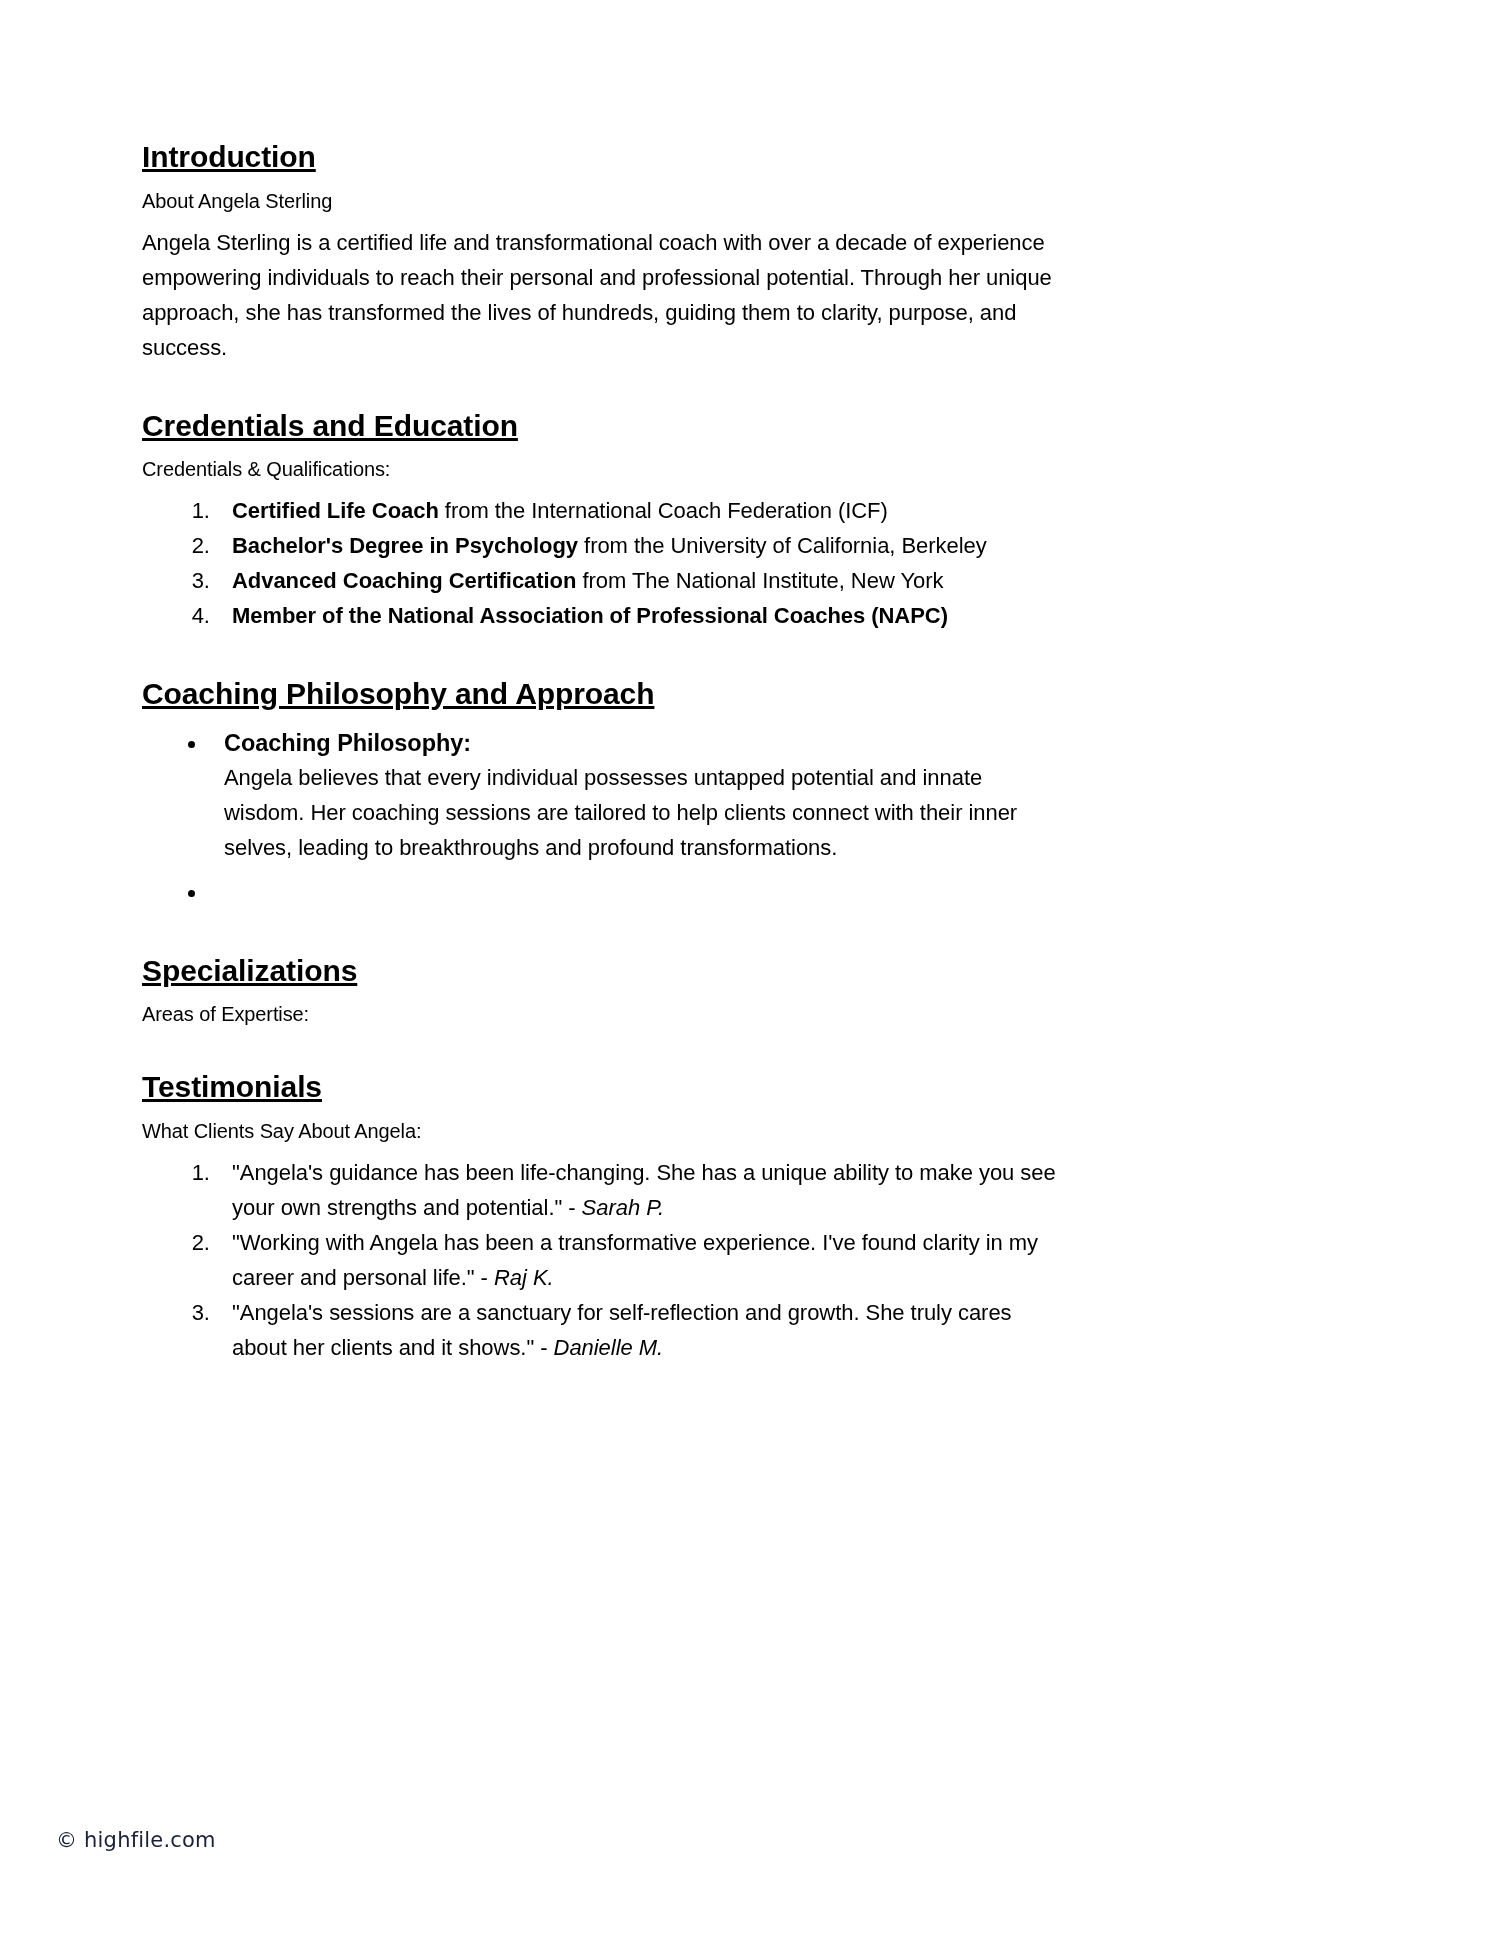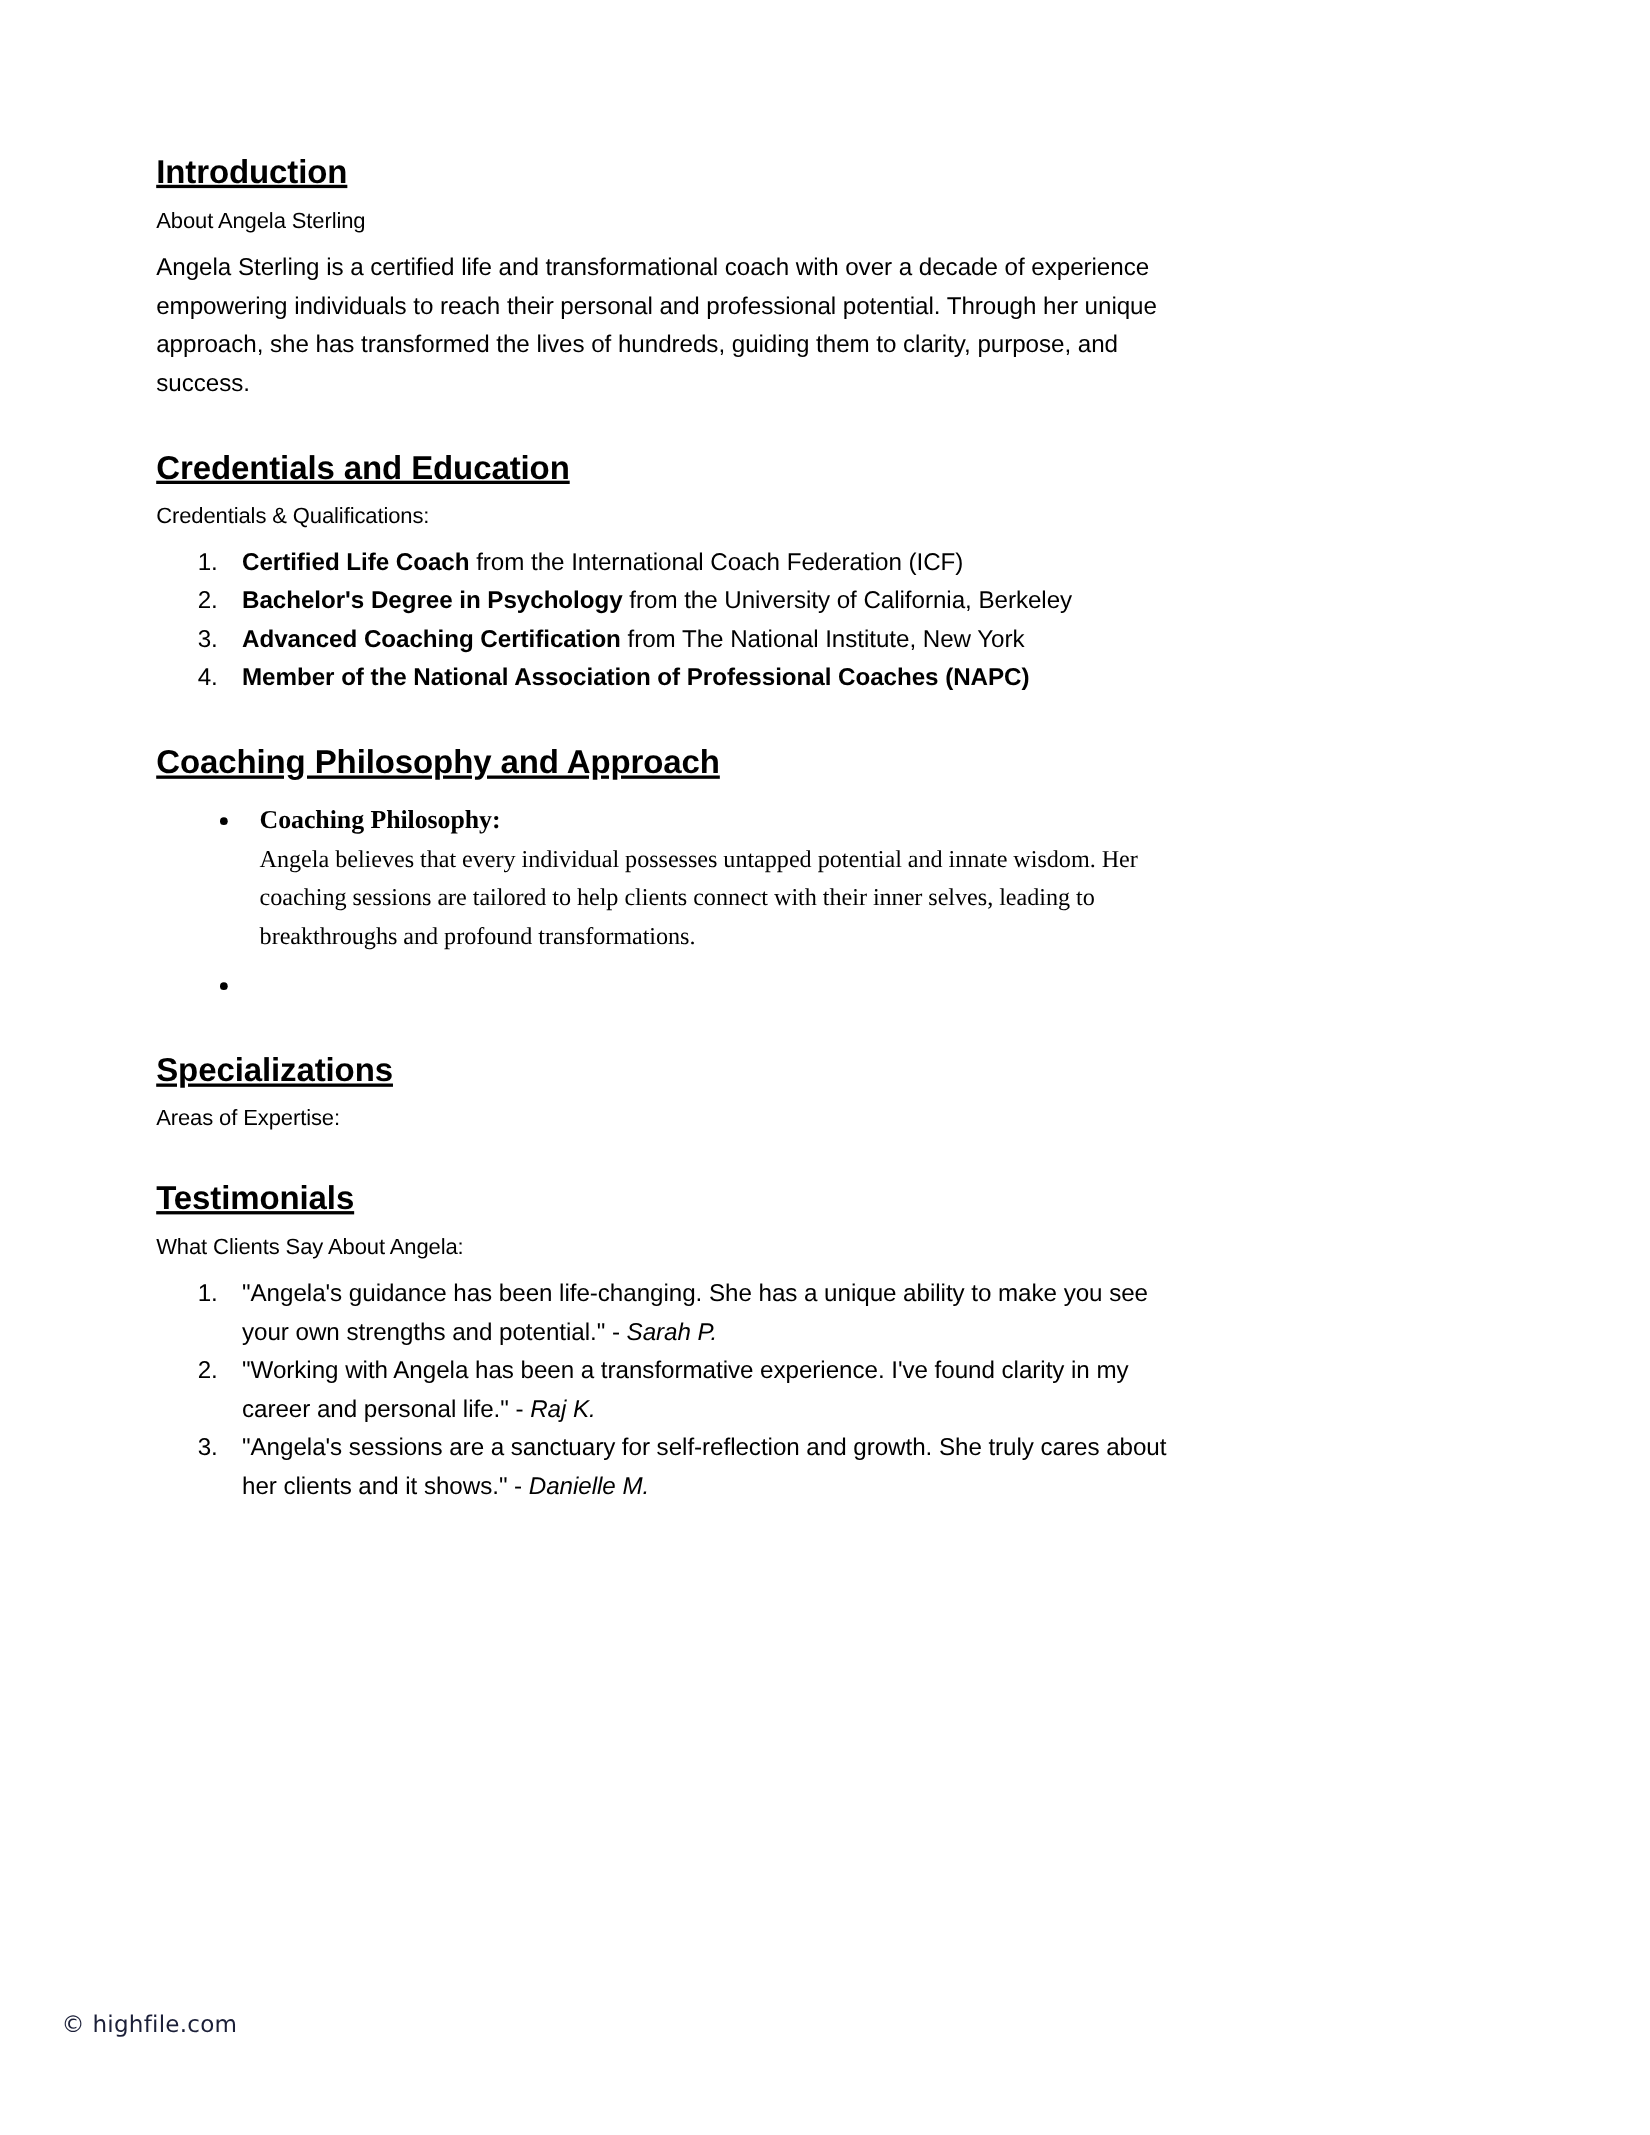--- a/index.html
+++ b/index.html
@@ -59,43 +59,42 @@
   
   p.body-text {
     font-size: 22px;
     line-height: 35px;
     margin: 0;
     letter-spacing: -0.05px;
   }
 
   
   ol.num-list {
-    margin: 0;
+    margin: 12px;
     padding: 0 0 0 62px;
     list-style-position: outside;
     list-style-type: decimal;
   }
   ol.num-list > li {
     font-size: 22px;
     line-height: 35px;
     margin: 0;
     padding-left: 16px;
     letter-spacing: -0.05px;
   }
   ol.num-list > li::marker {
     font-weight: normal;
   }
 
   
   ul.bul-list {
-    margin: 16px;
+    margin: 4px;
     padding: 0 0 0 62px;
     list-style-position: outside;
     list-style-type: disc;
-    font-family: Liberation Serif, serif;
   }
   ul.bul-list > li {
     font-size: 22px;
     line-height: 35px;
     margin: 0;
     padding-left: 16px;
     letter-spacing: -0.05px;
   }
   ul.bul-list > li + li {
     margin-top: 10px;

